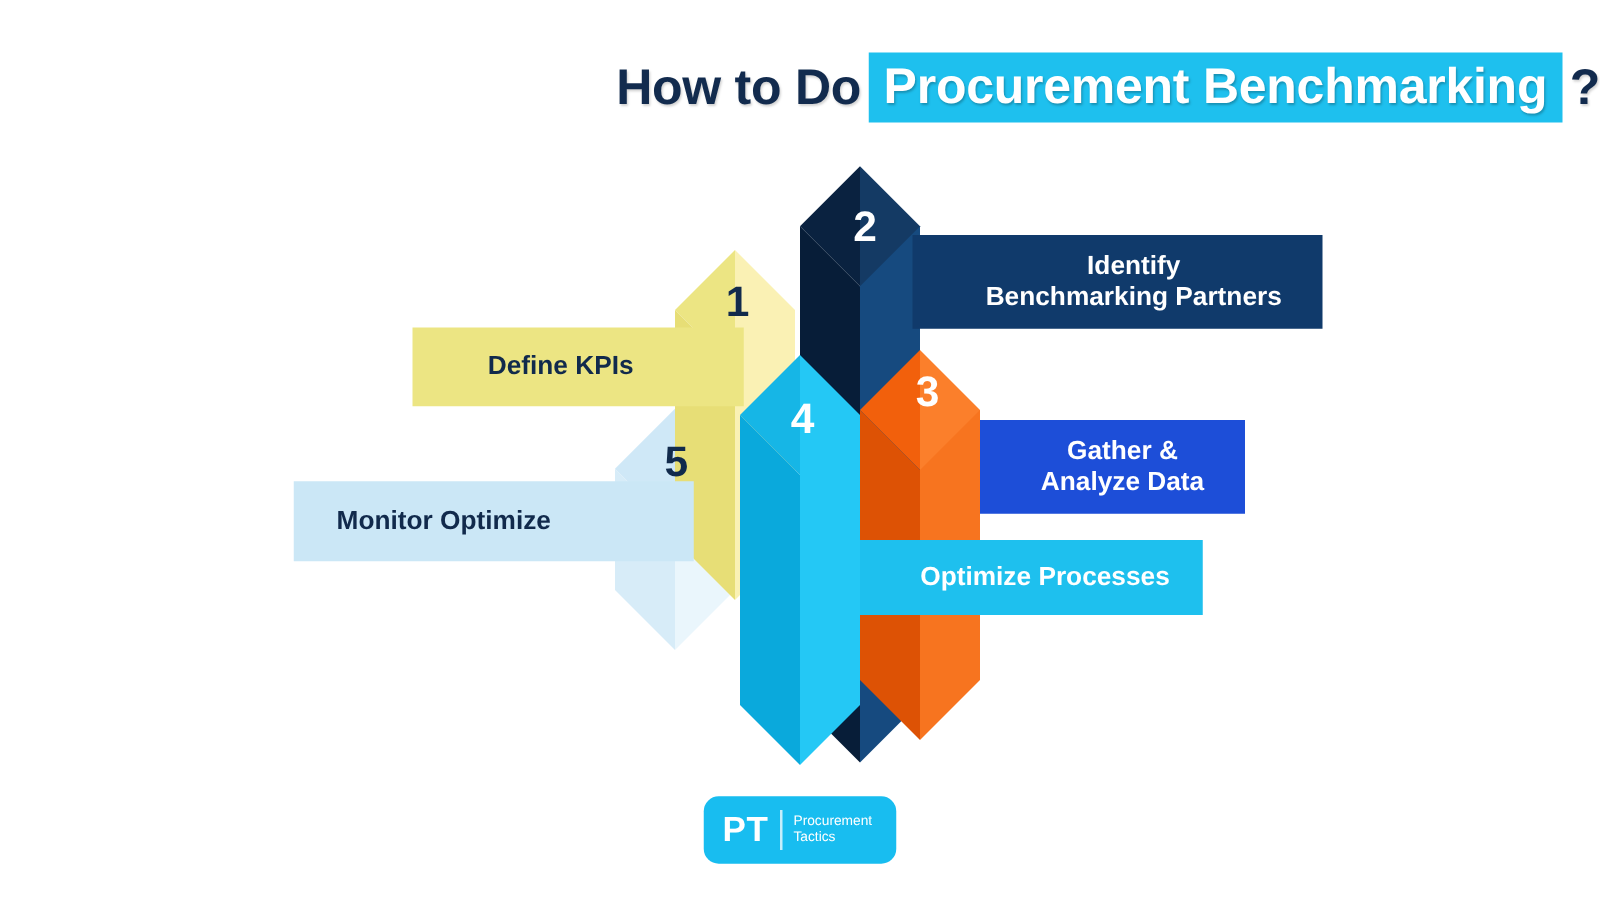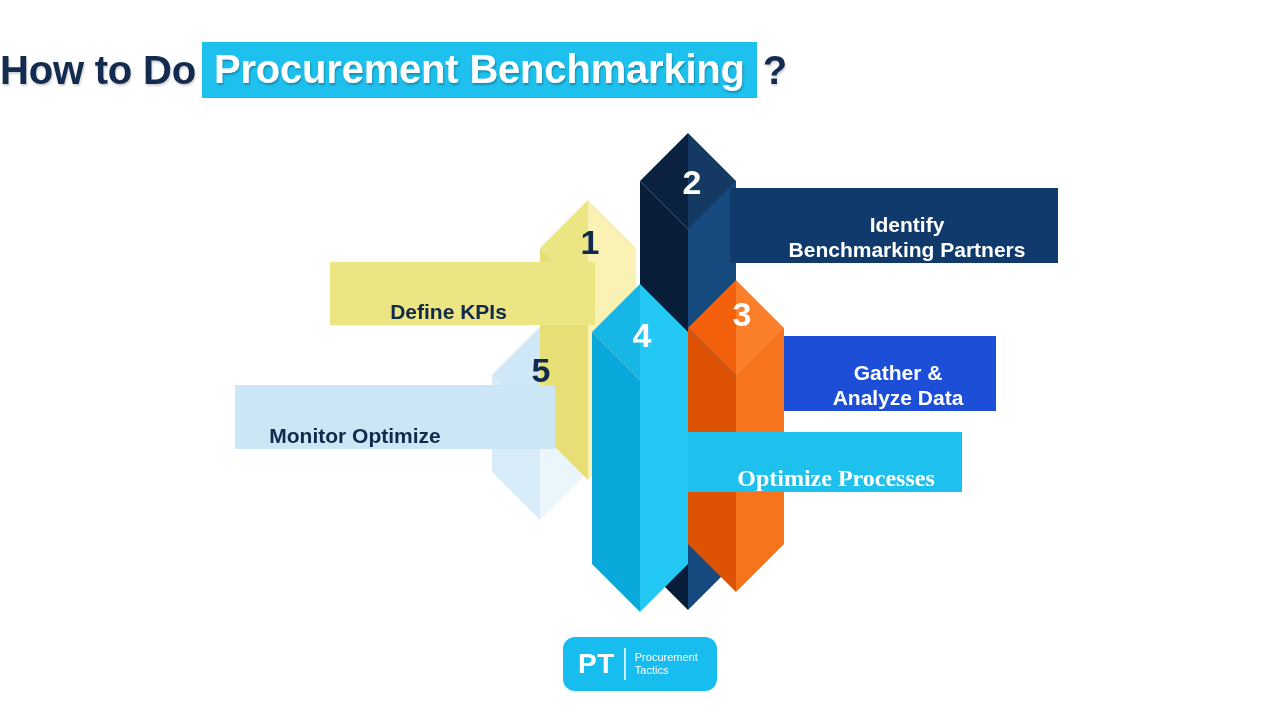--- a/index.html
+++ b/index.html
@@ -19,21 +19,21 @@
     height: 720px;
     background: #ffffff;
   }
 
   
   .title-wrap {
     position: absolute;
     left: 0;
     top: 42px;
     width: 1280px;
-    text-align: left;
+    text-align: right;
     white-space: nowrap;
     line-height: 1;
   }
   .title-part {
     display: inline-block;
     font-size: 40px;
     font-weight: bold;
     letter-spacing: -0.2px;
     vertical-align: middle;
   }
@@ -62,21 +62,21 @@
     top: 0;
     width: 1280px;
     height: 720px;
   }
   .stage svg { display: block; }
 
   
   .bar {
     position: absolute;
     display: flex;
-    align-items: flex-end;
+    align-items: center;
     box-sizing: border-box;
     font-weight: bold;
     line-height: 1.18;
   }
   .bar-text {
     width: 100%;
     text-align: center;
     white-space: pre-line;
   }
 
@@ -98,23 +98,22 @@
     left: 784px; top: 336px; width: 212px; height: 75px;
     background: #1d4ed8;
     color: #ffffff;
     font-size: 21px;
     padding-left: 16px;
   }
   #bar-4 {
     left: 688px; top: 432px; width: 274px; height: 60px;
     background: #1ec0ee;
     color: #ffffff;
-    font-size: 24px;
+    font-size: 21px;
     padding-left: 22px;
-    font-family: Liberation Serif, serif;
   }
   #bar-5 {
     left: 235px; top: 385px; width: 320px; height: 64px;
     background: #cbe7f6;
     color: #112a4c;
     font-size: 21px;
     padding-right: 80px;
   }
 
   

